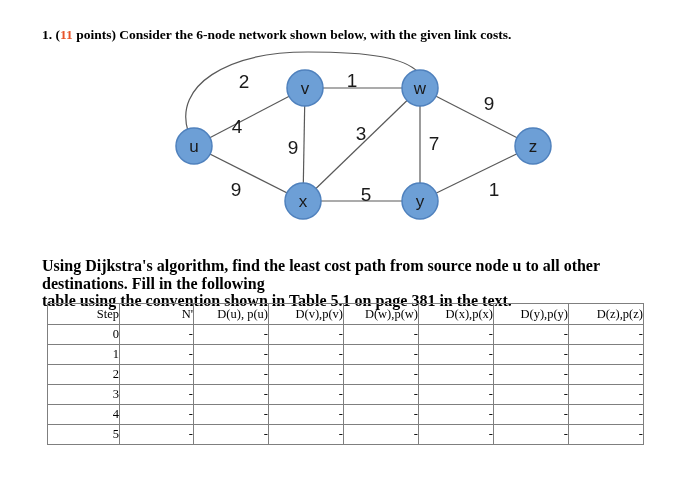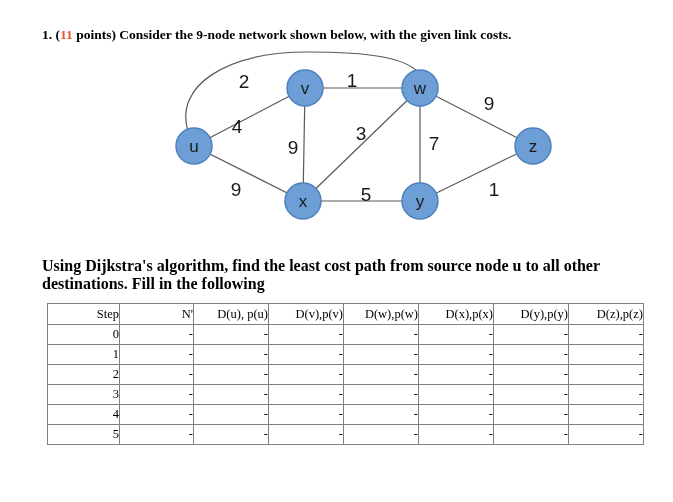--- a/index.html
+++ b/index.html
@@ -47,21 +47,21 @@
   .edge{stroke:var(--edge-color,#595959);stroke-width:1.2;fill:none;}
   .node-circle{fill:var(--node-fill,#6d9fd6);stroke:var(--node-border,#4f81bd);stroke-width:1.5;}
   .node-label{font-family:"Liberation Sans", sans-serif;font-size:17px;fill:#1a1a1a;}
   .cost-label{font-family:"Liberation Sans", sans-serif;font-size:19px;fill:#1a1a1a;}
 </style>
 </head>
 <body>
 
 <div class="page">
 
-  <div class="title"><span>1. (</span><span class="points">11</span><span> points) Consider the 9-node network shown below, with the given link costs.</span></div>
+  <div class="title"><span>1. (</span><span class="points">11</span><span> points) Consider the 6-node network shown below, with the given link costs.</span></div>
 
   <svg id="graph" class="graph-svg" width="673" height="250" viewBox="0 0 673 250">
       <line x1="194" y1="146" x2="305" y2="88" class="edge"></line>
       <path d="M 188 131 C 174 86, 226 52, 308 52 C 372 52, 404 58, 418 72" class="edge"></path>
       <line x1="194" y1="146" x2="303" y2="201" class="edge"></line>
       <line x1="305" y1="88" x2="420" y2="88" class="edge"></line>
       <line x1="305" y1="88" x2="303" y2="201" class="edge"></line>
       <line x1="303" y1="201" x2="420" y2="88" class="edge"></line>
       <line x1="303" y1="201" x2="420" y2="201" class="edge"></line>
       <line x1="420" y1="88" x2="420" y2="201" class="edge"></line>
@@ -86,20 +86,21 @@
       <text x="293" y="147" text-anchor="middle" dy="0.35em" class="cost-label">9</text>
       <text x="361" y="133" text-anchor="middle" dy="0.35em" class="cost-label">3</text>
       <text x="366" y="194" text-anchor="middle" dy="0.35em" class="cost-label">5</text>
       <text x="434" y="143" text-anchor="middle" dy="0.35em" class="cost-label">7</text>
       <text x="489" y="103" text-anchor="middle" dy="0.35em" class="cost-label">9</text>
       <text x="494" y="189" text-anchor="middle" dy="0.35em" class="cost-label">1</text>
     </svg>
 
   <div class="instructions">
     <div>Using Dijkstra's algorithm, find the least cost path from source node u to all other destinations.  Fill in the following</div>
+    <div>table using the convention shown in Table 5.1 on page 381 in the text.</div>
   </div>
 
   <table class="dijkstra" id="dijkstra-table">
       <colgroup>
         <col style="width: 72px;">
         <col style="width: 74px;">
         <col style="width: 75px;">
         <col style="width: 75px;">
         <col style="width: 75px;">
         <col style="width: 75px;">

